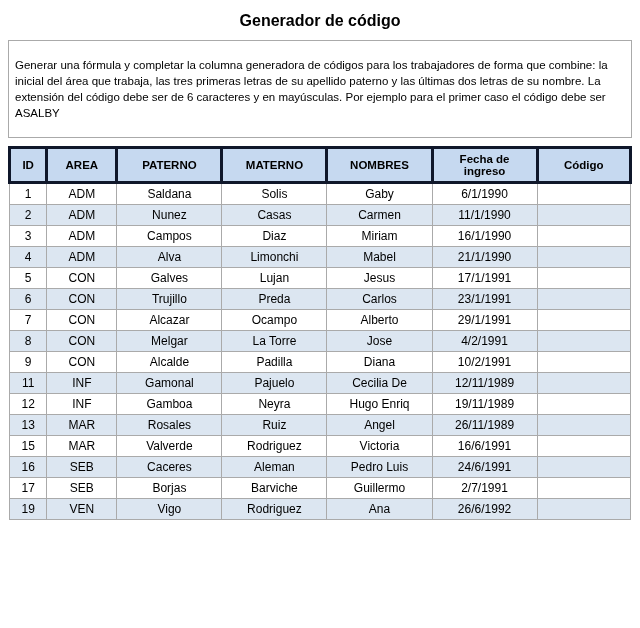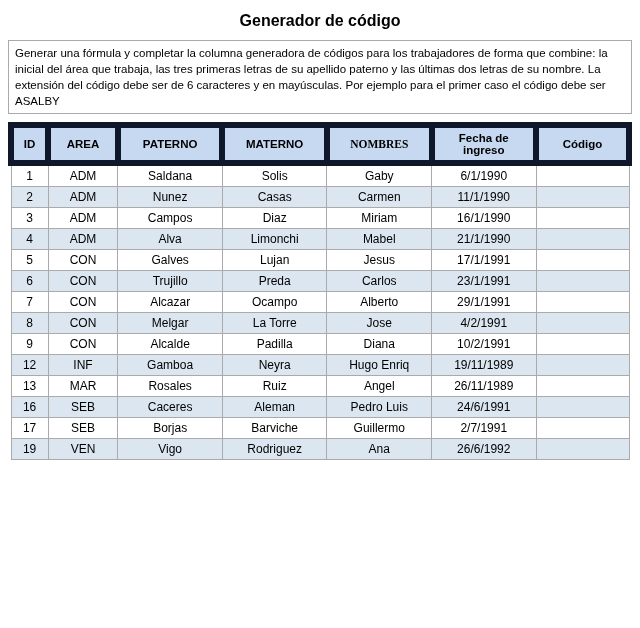--- a/index.html
+++ b/index.html
@@ -15,51 +15,51 @@
       font-size: 16px;
       font-weight: bold;
       margin-bottom: 6px;
       padding: 4px;
     }
     .description {
       font-size: 11.5px;
       margin-bottom: 8px;
       line-height: 1.4;
       border: 1px solid #aaa;
-      padding: 4px 6px;
+      padding: 16px 6px;
     }
     table {
       width: 100%;
       border-collapse: collapse;
       font-size: 12px;
     }
     th {
       background-color: #c6d9f0;
-      border: 6px solid #0f172a;
+      border: 3px solid #0f172a;
       padding: 4px 5px;
       text-align: center;
       font-weight: bold;
       font-size: 11.5px;
     }
     td {
       border: 1px solid #aaa;
       padding: 3px 5px;
       text-align: center;
     }
     tr:nth-child(even) td {
       background-color: #dce6f1;
     }
     tr:nth-child(odd) td {
       background-color: #ffffff;
     }
     .col-id { width: 32px; }
     .col-area { width: 60px; }
     .col-paterno { width: 90px; }
     .col-materno { width: 90px; }
-    .col-nombres { width: 90px; font-family: Liberation Serif, serif; }
+    .col-nombres { width: 90px; }
     .col-fecha { width: 90px; margin-left: 25px; }
     .col-codigo { width: 80px; }
   </style>
 </head>
 <body>
 
 <div class="title">Generador de código</div>
 
 <div class="description">Generar una fórmula y completar la columna generadora de códigos para los trabajadores de forma que combine: la inicial del área que trabaja, las tres primeras letras de su apellido paterno y las últimas dos letras de su nombre. La extensión del código debe ser de 6 caracteres y en mayúsculas. Por ejemplo para el primer caso el código debe ser ASALBY</div>
 
@@ -151,38 +151,56 @@
       <tr>
         <td>9</td>
         <td>CON</td>
         <td>Alcalde</td>
         <td>Padilla</td>
         <td>Diana</td>
         <td>10/2/1991</td>
         <td></td>
       </tr>
       <tr>
+        <td>11</td>
+        <td>INF</td>
+        <td>Gamonal</td>
+        <td>Pajuelo</td>
+        <td>Cecilia De</td>
+        <td>12/11/1989</td>
+        <td></td>
+      </tr>
+      <tr>
         <td>12</td>
         <td>INF</td>
         <td>Gamboa</td>
         <td>Neyra</td>
         <td>Hugo Enriq</td>
         <td>19/11/1989</td>
         <td></td>
       </tr>
       <tr>
         <td>13</td>
         <td>MAR</td>
         <td>Rosales</td>
         <td>Ruiz</td>
         <td>Angel</td>
         <td>26/11/1989</td>
         <td></td>
       </tr>
       <tr>
+        <td>15</td>
+        <td>MAR</td>
+        <td>Valverde</td>
+        <td>Rodriguez</td>
+        <td>Victoria</td>
+        <td>16/6/1991</td>
+        <td></td>
+      </tr>
+      <tr>
         <td>16</td>
         <td>SEB</td>
         <td>Caceres</td>
         <td>Aleman</td>
         <td>Pedro Luis</td>
         <td>24/6/1991</td>
         <td></td>
       </tr>
       <tr>
         <td>17</td>

